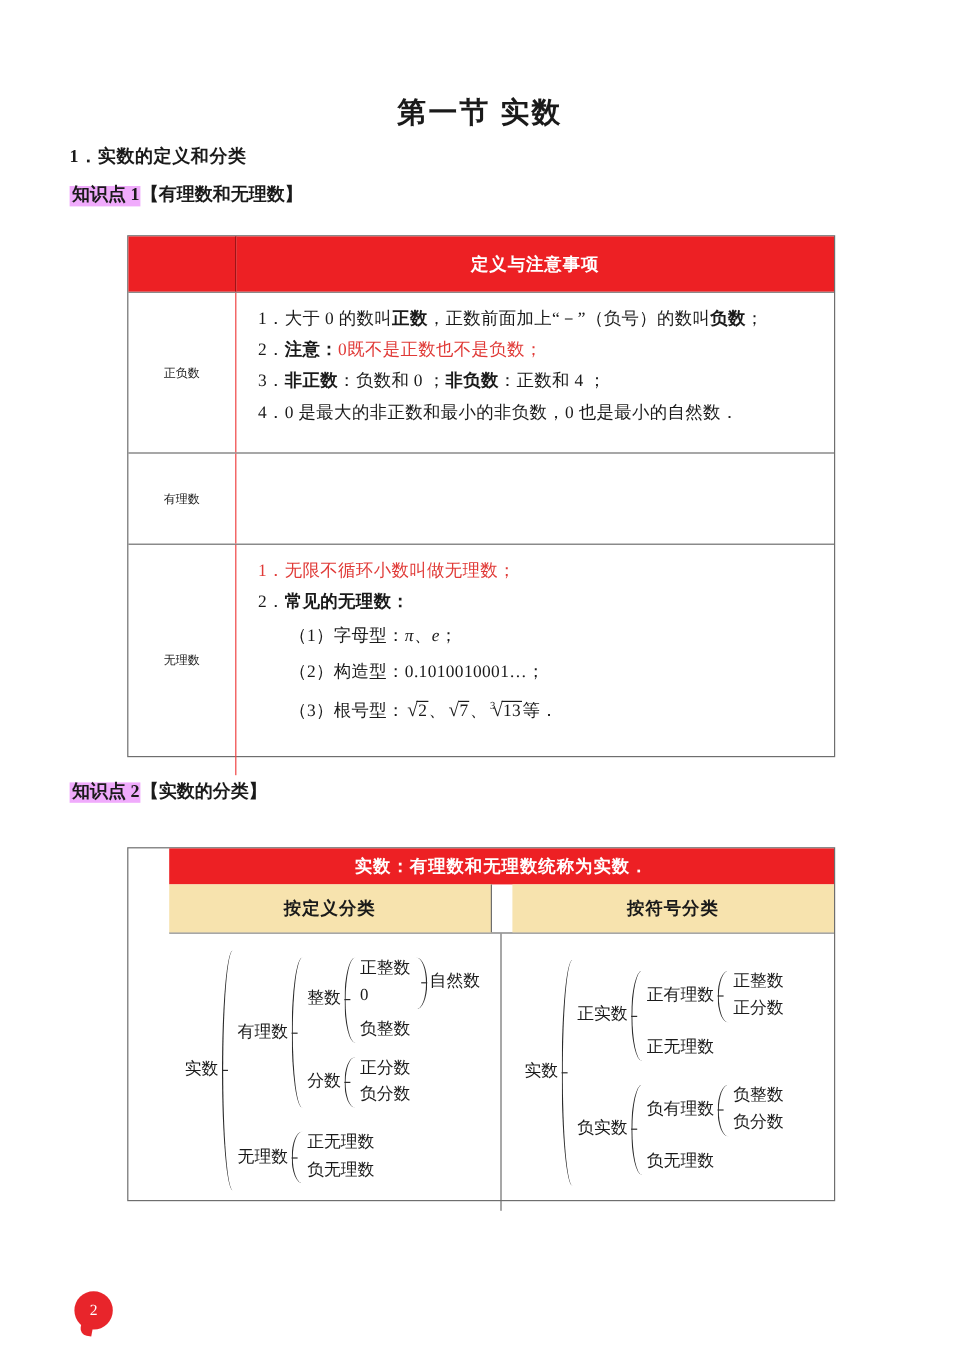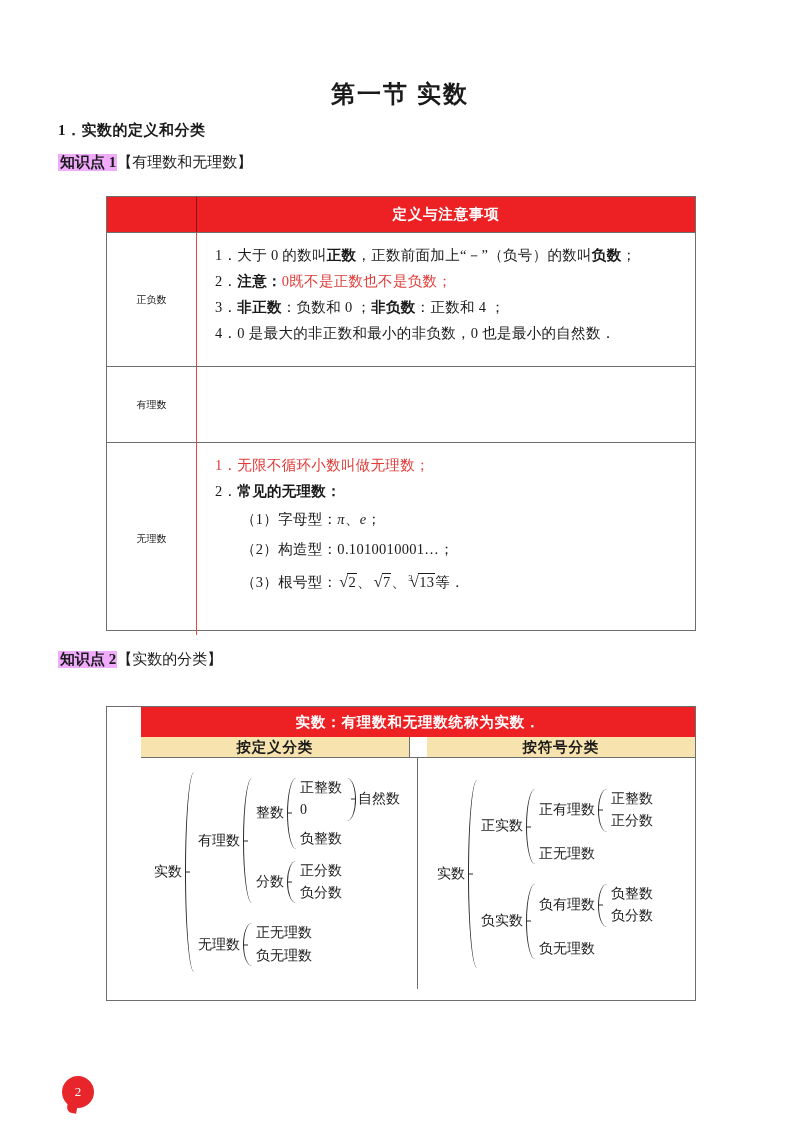--- a/index.html
+++ b/index.html
@@ -45,21 +45,21 @@
     font-size: 15px;
     white-space: nowrap;
   }
   .kp-line.kp1 { top: 153px; }
   .kp-line.kp2 { top: 650px; }
   .kp-hl {
     background: #f0abfc;
     font-weight: bold;
     padding: 0 1px 1px 2px;
   }
-  .kp-brackets { font-weight: normal; }
+  .kp-brackets { font-weight: bold; }
 
   
   .tbl {
     position: absolute;
     border: 1px solid #6e6e6e;
     box-sizing: border-box;
     background: #fff;
   }
   #table-definitions {
     left: 106px;
@@ -157,21 +157,21 @@
     background: #ed2024;
     color: #fff;
     font-weight: bold;
     font-size: 14.5px;
     letter-spacing: 0.8px;
     height: 30px;
     display: flex;
     align-items: center;
     justify-content: center;
   }
-  .hdr-yellow-row { height: 20px; gap: 17px; }
+  .hdr-yellow-row { height: 40px; gap: 17px; }
   .hdr-yellow {
     background: #f7e3ae;
     font-weight: bold;
     font-size: 14.5px;
     letter-spacing: 0.8px;
     display: flex;
     align-items: center;
     justify-content: center;
     flex: 1 1 50%;
     box-sizing: border-box;
@@ -275,21 +275,21 @@
 <div class="page-title">第一节  实数</div>
 
 <div class="section-heading">1．实数的定义和分类</div>
 
 <div class="kp-line kp1">
   <span class="kp-hl">知识点 1</span><span class="kp-brackets">【有理数和无理数】</span>
 </div>
 
 <div class="tbl" id="table-definitions">
 
-  <div class="row" style="height:35px">
+  <div class="row" style="height:46px">
     <div class="hdr-red hdr-red-left"></div>
     <div class="hdr-red hdr-red-right">定义与注意事项</div>
   </div>
 
   <div class="row" style="height:134px">
     <div class="cat-cell">正负数</div>
     <div class="body-cell">
       <div class="li"><span class="num">1．</span><span>大于 0 的数叫</span><span class="b">正数</span><span>，正数前面加上“－”（负号）的数叫</span><span class="b">负数</span><span>；</span></div>
       <div class="li"><span class="num">2．</span><span class="b">注意：</span><span class="red">0既不是正数也不是负数；</span></div>
       <div class="li"><span class="num">3．</span><span class="b">非正数</span><span>：负数和 0 ；</span><span class="b">非负数</span><span>：正数和 4 ；</span></div>

